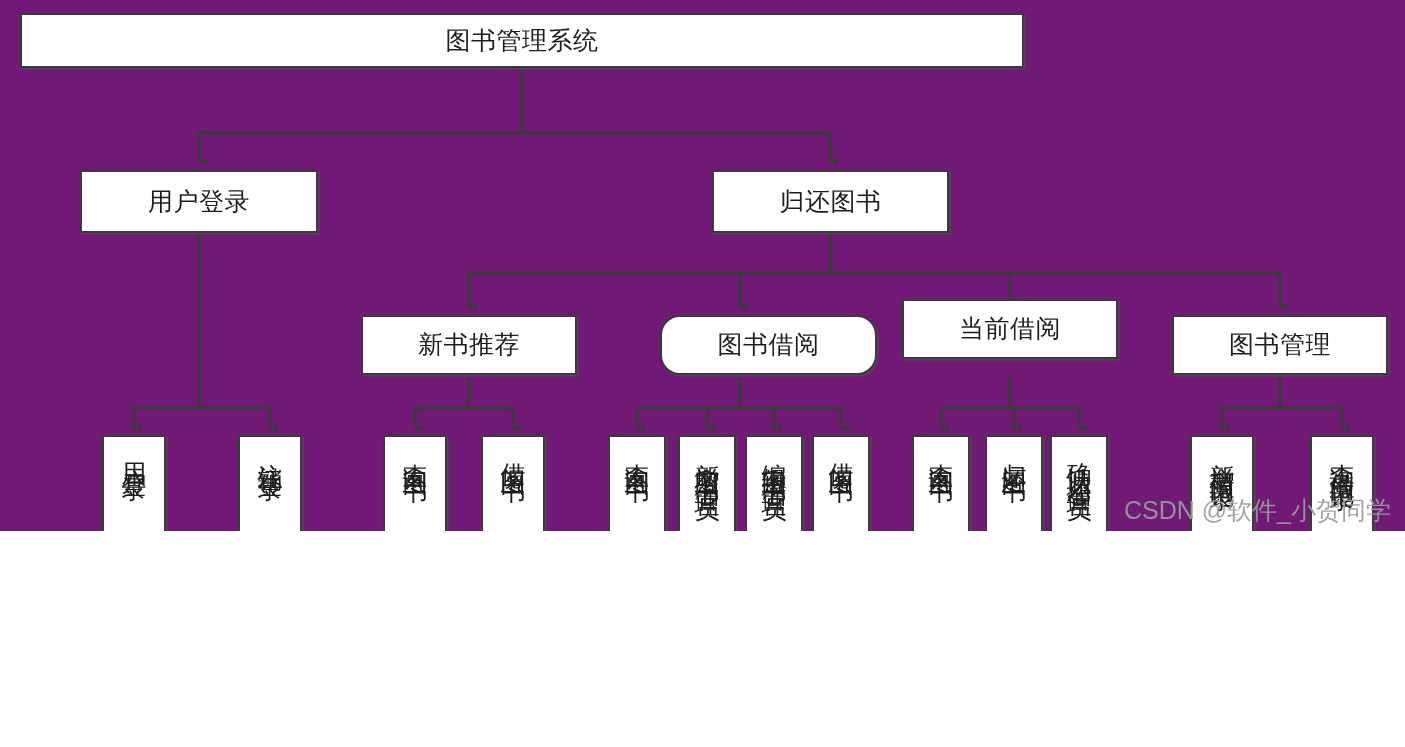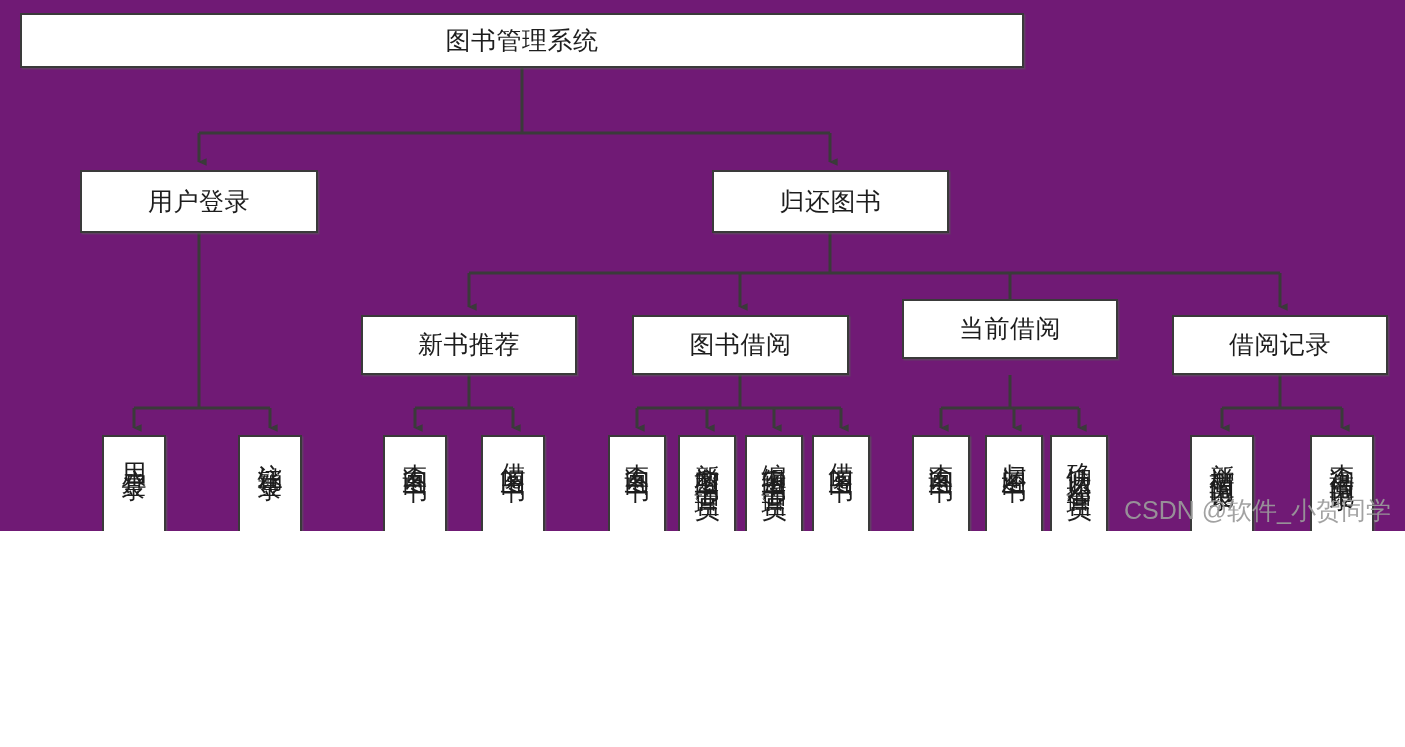--- a/index.html
+++ b/index.html
@@ -133,28 +133,28 @@
   <div class="node h-node" style="left:80px; top:170px; width:238px; height:63px;">
     <span class="node-label">用户登录</span>
   </div>
   <div class="node h-node" style="left:712px; top:170px; width:237px; height:63px;">
     <span class="node-label">归还图书</span>
   </div>
 
   <div class="node h-node" style="left:361px; top:315px; width:216px; height:60px;">
     <span class="node-label">新书推荐</span>
   </div>
-  <div class="node h-node" style="left:632px; top:315px; width:217px; height:60px;">
+  <div class="node h-node" style="left:660px; top:315px; width:217px; height:60px;border-radius:20px;">
     <span class="node-label">图书借阅</span>
   </div>
   <div class="node h-node" style="left:902px; top:299px; width:216px; height:60px;">
     <span class="node-label">当前借阅</span>
   </div>
   <div class="node h-node" style="left:1172px; top:315px; width:216px; height:60px;">
-    <span class="node-label">借阅记录</span>
+    <span class="node-label">图书管理</span>
   </div>
 
   <div class="node v-node" style="left:102px; top:435px; width:64px; height:300px;">
     <span class="node-label">用户登录</span>
   </div>
   <div class="node v-node" style="left:238px; top:435px; width:64px; height:300px;">
     <span class="node-label">注销登录</span>
   </div>
   <div class="node v-node" style="left:383px; top:435px; width:64px; height:300px;">
     <span class="node-label">查询图书</span>

